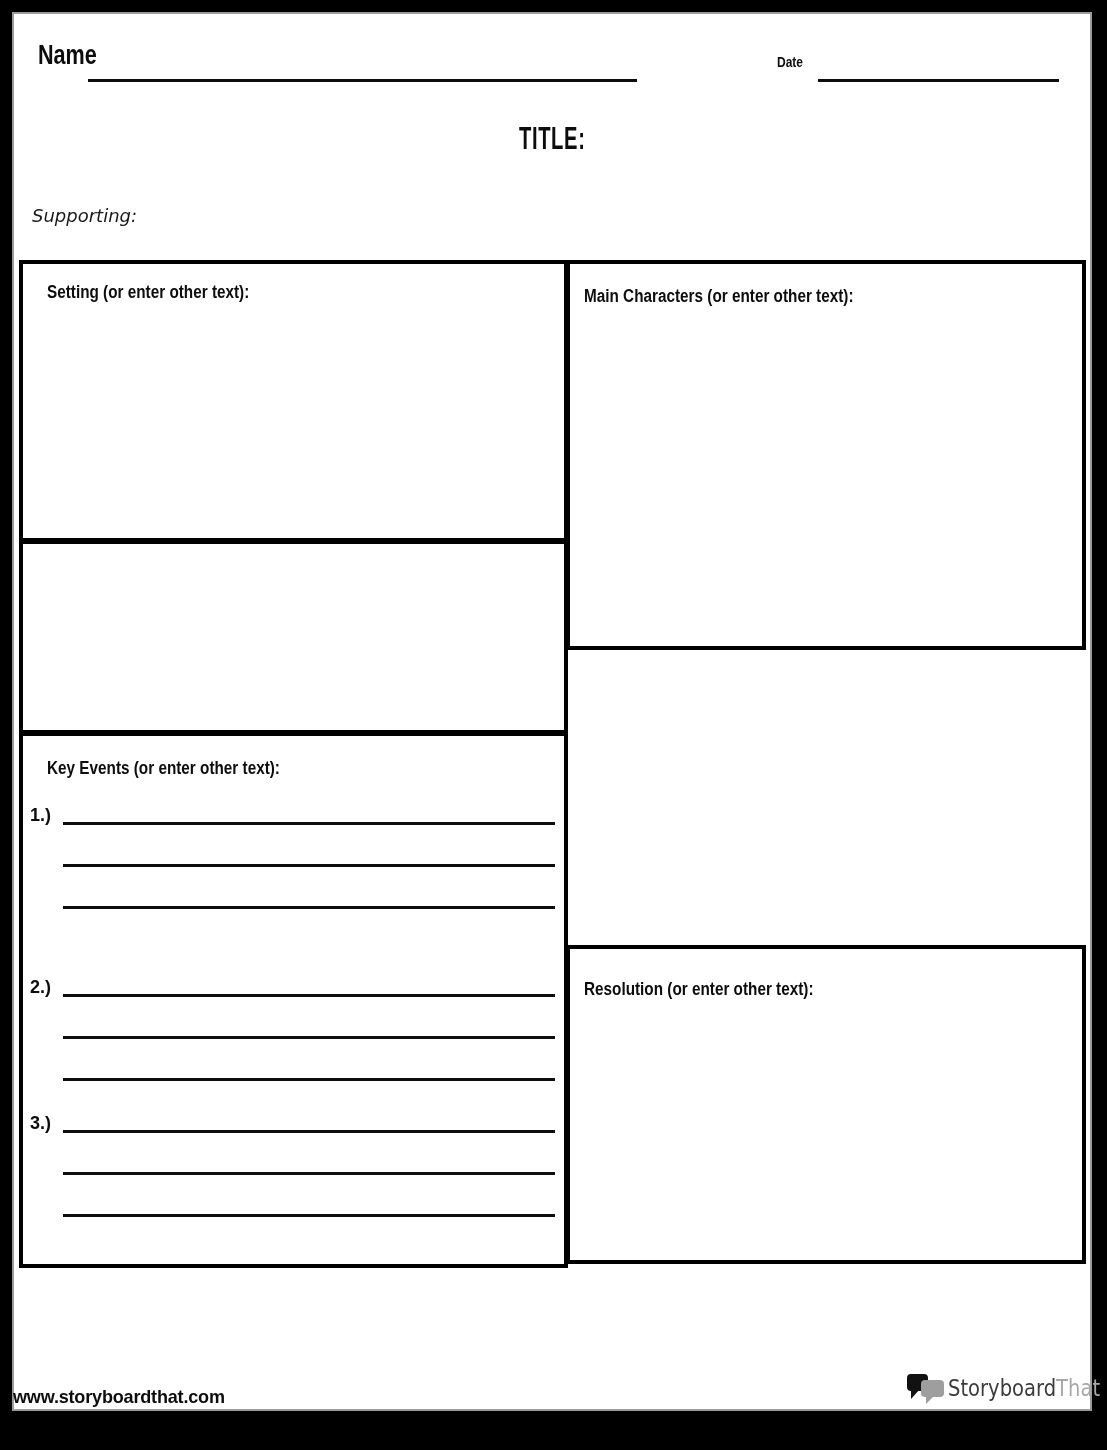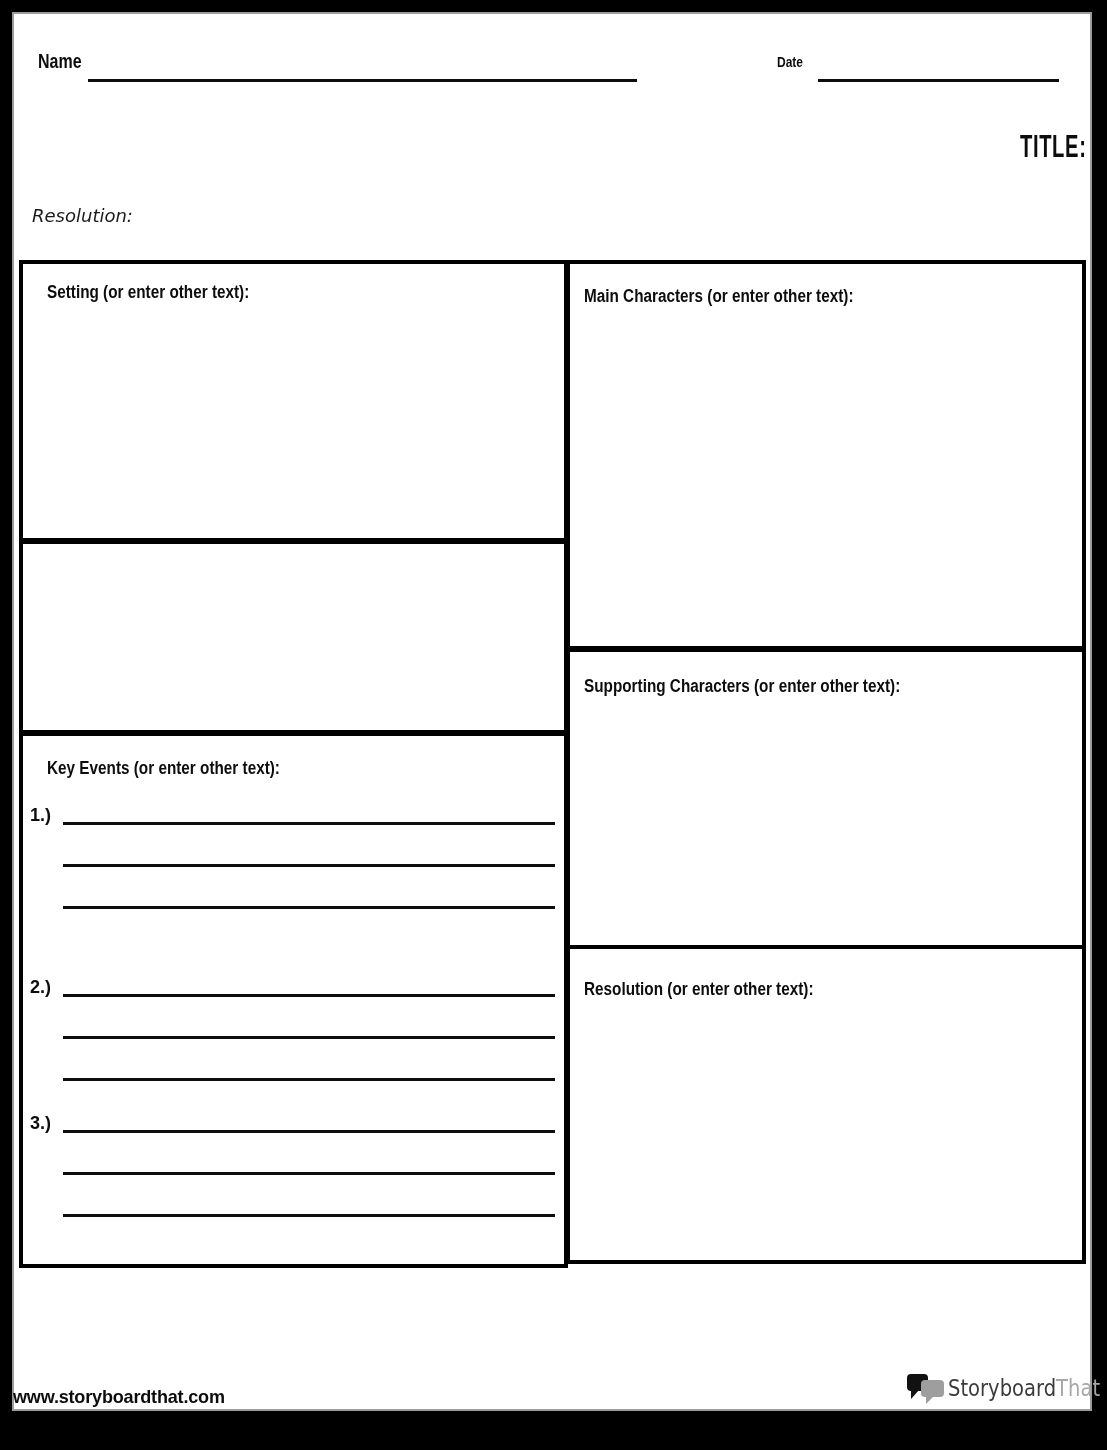--- a/index.html
+++ b/index.html
@@ -9,21 +9,21 @@
     font-family:"Liberation Sans", sans-serif; overflow:hidden;
   }
   .page {
     position:absolute; left:12px; top:12px; width:1080px; height:1399px;
     background:#fff; border:2px solid #9b9b9b;
   }
   .abs { position:absolute; }
   .cond { display:inline-block; transform:scaleX(0.8); transform-origin:0 50%; white-space:nowrap; }
   .lbl { font-weight:bold; color:#0d0d0d; line-height:1; }
   .rule { position:absolute; background:#0d0d0d; height:3px; }
-  .title-wrap { position:absolute; left:0; top:129px; width:1104px; text-align:right;text-decoration:underline; }
+  .title-wrap { position:absolute; left:0; top:121px; width:1104px; text-align:center;text-decoration:underline; }
   .title-wrap .t { display:inline-block; transform:scaleX(0.65); transform-origin:50% 50%;
     font-size:31px; font-weight:bold; color:#0d0d0d; letter-spacing:1px; }
   .directions { position:absolute; left:32px; top:205px; font-size:18px; font-style:italic;
     color:#1a1a1a; font-family:"DejaVu Sans", sans-serif; }
   .sbox { position:absolute; background:#fff; border:4px solid #000; }
   .sbox h3 { font-size:18px; font-weight:bold; color:#0d0d0d; line-height:1.15; }
   .write-area { position:absolute; left:4px; right:4px; bottom:4px; top:48px; }
   .ke-num { position:absolute; font-size:18px; font-weight:bold; color:#0d0d0d; line-height:1; }
   .ke-line { position:absolute; height:2.5px; background:#0d0d0d; width:492px; left:40px; }
   .footer-url { position:absolute; left:13px; top:1386px; font-size:19px; font-weight:bold;
@@ -31,31 +31,31 @@
   .logo { position:absolute; left:906px; top:1371px; display:flex; align-items:flex-start; }
   .logo-text { font-size:23px; line-height:34px; transform:scaleX(0.85); transform-origin:0 50%;
     white-space:nowrap; font-family:"DejaVu Sans", sans-serif; margin-left:2px; }
 </style>
 </head>
 <body>
 
 <div class="canvas">
   <div class="page"></div>
 
-  <span class="abs lbl" style="left:38px; top:51px; font-size:20px;"><span class="cond">Name</span></span>
+  <span class="abs lbl" style="left:38px; top:42px; font-size:27px;"><span class="cond">Name</span></span>
   <div class="rule" style="left:88px; top:79px; width:549px;"></div>
 
   <span class="abs lbl" style="left:777px; top:54px; font-size:15px;"><span class="cond">Date</span></span>
   <div class="rule" style="left:818px; top:79px; width:241px;"></div>
 
   <div class="title-wrap">
     <span class="t">TITLE:</span>
   </div>
 
-  <div class="directions">Resolution:</div>
+  <div class="directions">Supporting:</div>
 
   <section class="sbox" style="left:19px; top:260px; width:549px; height:282px;">
     <h3 style="margin:18px 0 16px 24px;"><span class="cond" style="transform:scaleX(0.85);">Setting (or enter other text):</span></h3>
     <div class="write-area"></div>
   </section>
 
   <section class="sbox" style="left:19px; top:540px; width:549px; height:194px;">
     <div class="write-area" style="top:58px;"></div>
   </section>
 
@@ -76,24 +76,20 @@
     <div class="ke-line" style="top:394px;"></div>
     <div class="ke-line" style="top:436px;"></div>
     <div class="ke-line" style="top:478px;"></div>
   </section>
 
   <section class="sbox" style="left:566px; top:260px; width:520px; height:390px;">
     <h3 style="margin:22px 0 0 14px;text-decoration:underline;"><span class="cond" style="transform:scaleX(0.85);">Main Characters (or enter other text):</span></h3>
     <div class="write-area"></div>
   </section>
 
-  <section class="sbox" style="left:566px; top:648px; width:520px; height:301px;">
-    <h3 style="margin:24px 0 0 14px;"><span class="cond" style="transform:scaleX(0.85);">Supporting Characters (or enter other text):</span></h3>
-    <div class="write-area" style="top:58px;"></div>
-  </section>
 
   <section class="sbox" style="left:566px; top:945px; width:520px; height:319px;">
     <h3 style="margin:30px 0 0 14px;"><span class="cond" style="transform:scaleX(0.85);">Resolution (or enter other text):</span></h3>
     <div class="write-area" style="top:66px;"></div>
   </section>
 
   <div class="footer-url">www.storyboardthat.com</div>
 
   <div class="logo">
     <span style="display:inline-block; width:40px; height:36px;">

